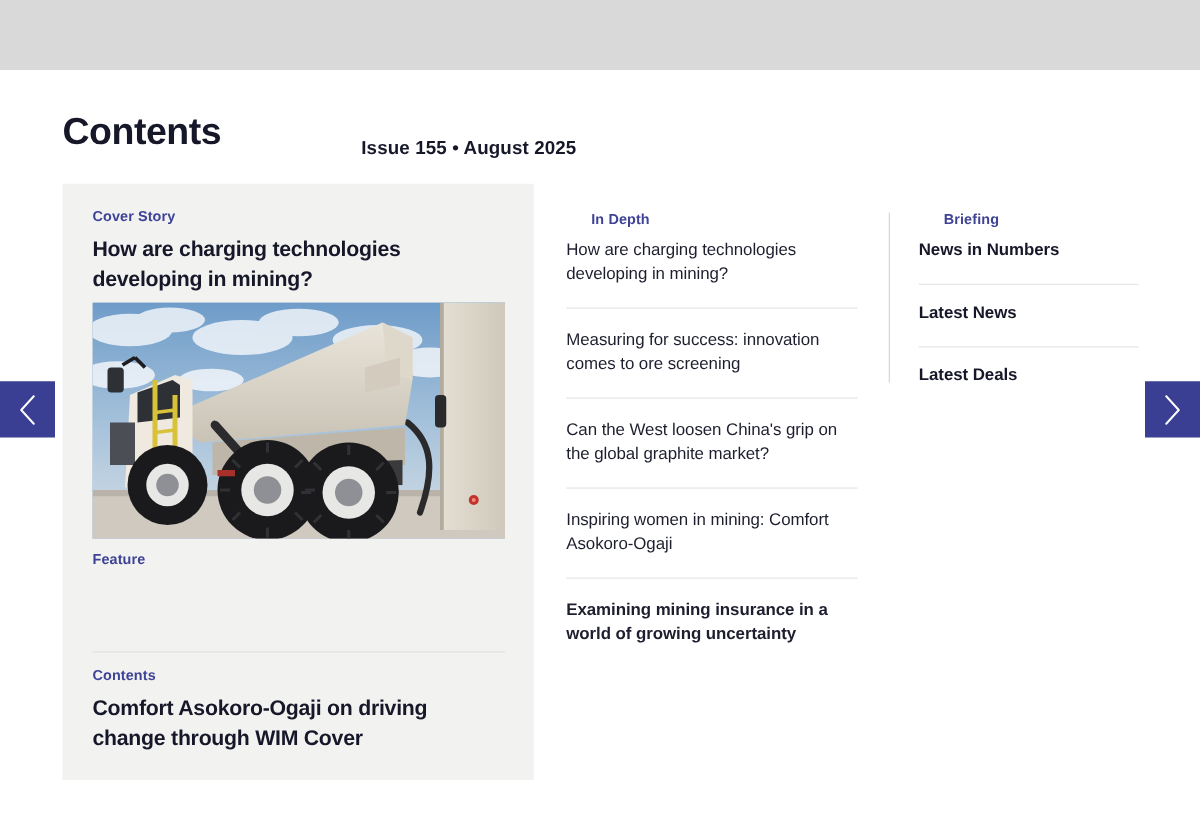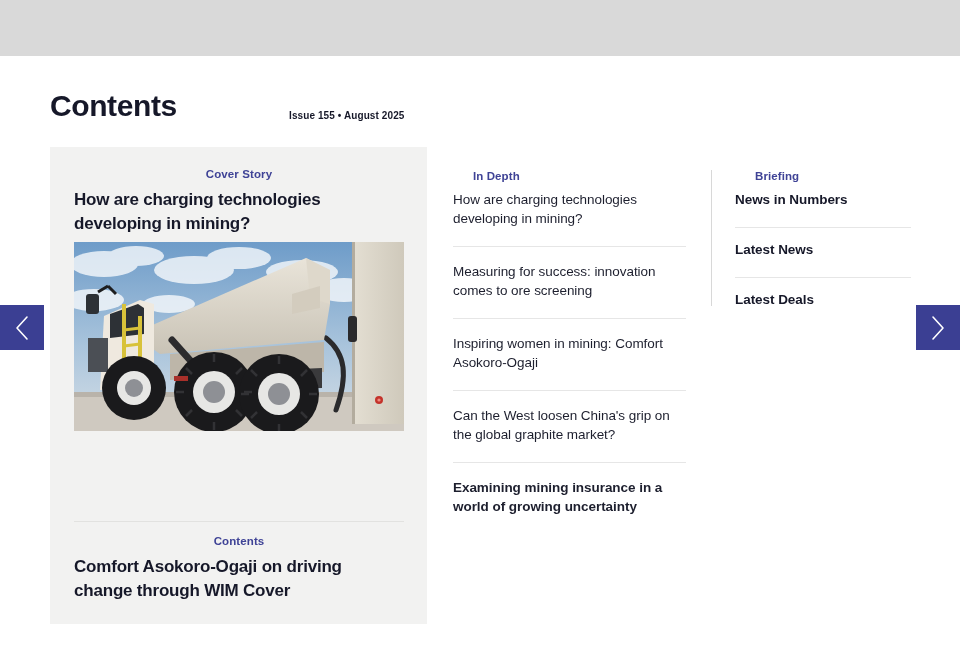--- a/index.html
+++ b/index.html
@@ -43,21 +43,21 @@
     line-height: 40px;
     font-weight: 700;
     letter-spacing: -0.4px;
     color: #161829;
     margin: 0;
   }
   .issue-line {
     position: absolute;
     left: 239px;
     top: 24px;
-    font-size: 10px;
+    font-size: 15px;
     font-weight: 700;
     letter-spacing: 0.1px;
     color: #161829;
   }
 
   
   .cover-card {
     position: absolute;
     left: 50px;
     top: 147px;
@@ -70,21 +70,20 @@
     left: 24px;
     top: 21px;
     width: 330px;
   }
   .kicker {
     font-size: 11.5px;
     font-weight: 700;
     color: #3f4396;
     letter-spacing: 0.1px;
     margin: 0 0 8px 0;
-    text-align: center;
   }
   .cover-headline {
     font-size: 17px;
     line-height: 24px;
     font-weight: 700;
     color: #161829;
     letter-spacing: -0.2px;
     margin: 0;
   }
   .cover-image {
@@ -289,35 +288,36 @@
         <path d="M140 112 L140 120 M168 126 L162 132 M178 150 L170 150 M168 174 L162 168 M140 188 L140 180 M112 174 L118 168 M102 150 L110 150 M112 126 L118 132"></path>
         <path d="M205 114 L205 122 M233 128 L227 134 M243 152 L235 152 M233 176 L227 170 M205 190 L205 182 M177 176 L183 170 M167 152 L175 152 M177 128 L183 134"></path>
       </g>
 
       <rect x="100" y="134" width="14" height="5" fill="#a8302a"></rect>
     </g>
   </svg>
 </div>
 
 <div class="block-feature">
+  <div class="kicker">Feature</div>
 </div>
 
 <div class="thin-rule rule-interview"></div>
 
 <div class="block-interview">
   <div class="kicker">Contents</div>
   <div class="cover-headline">Comfort Asokoro-Ogaji on driving change through WIM Cover</div>
 </div>
 
 <div class="col-middle">
   <div class="col-kicker">In Depth</div>
   <div class="toc-item">How are charging technologies developing in mining?</div>
   <div class="toc-item">Measuring for success: innovation comes to ore screening</div>
+  <div class="toc-item">Can the West loosen China's grip on the global graphite market?</div>
   <div class="toc-item">Inspiring women in mining: Comfort Asokoro-Ogaji</div>
-  <div class="toc-item">Can the West loosen China's grip on the global graphite market?</div>
   <div class="toc-item last">Examining mining insurance in a world of growing uncertainty</div>
 </div>
 
 <div class="col-divider"></div>
 
 <div class="col-right">
   <div class="col-kicker">Briefing</div>
   <div class="toc-item right">News in Numbers</div>
   <div class="toc-item right">Latest News</div>
   <div class="toc-item right last">Latest Deals</div>

